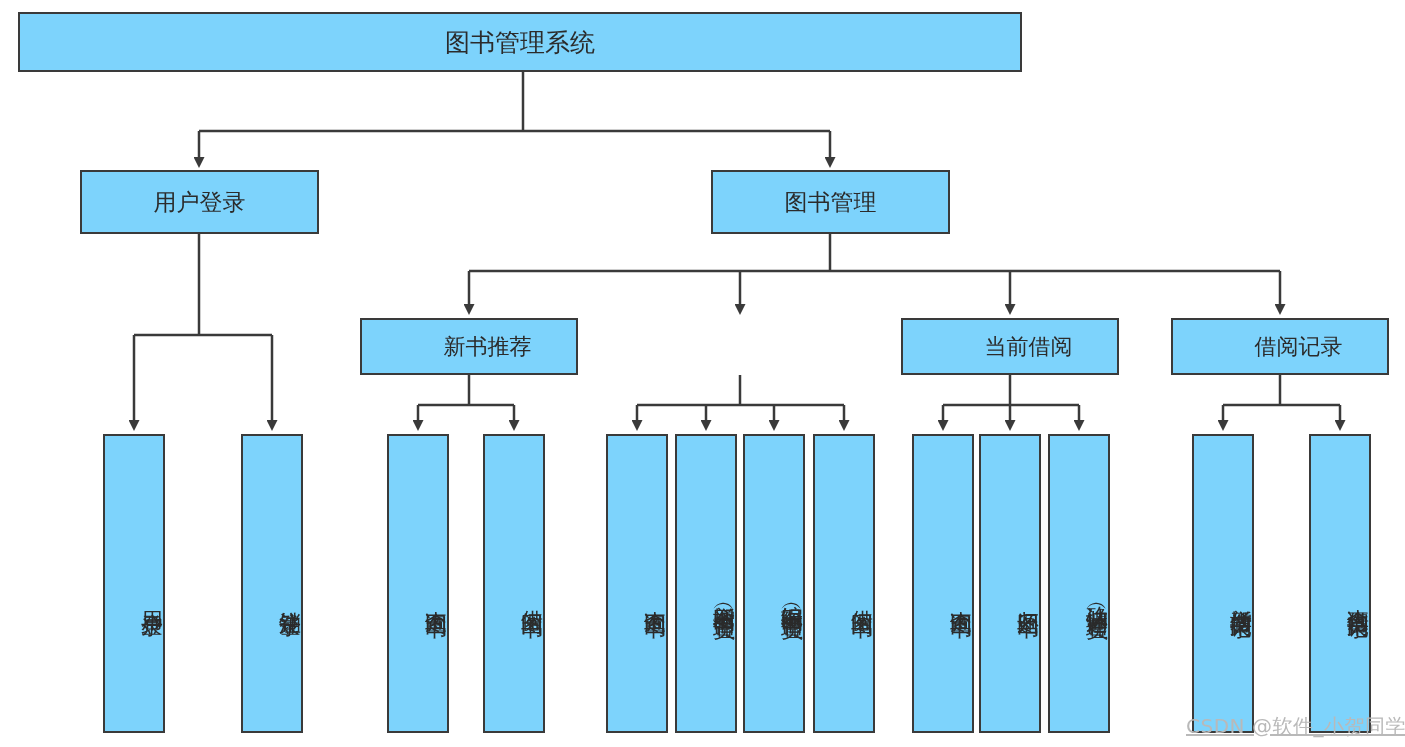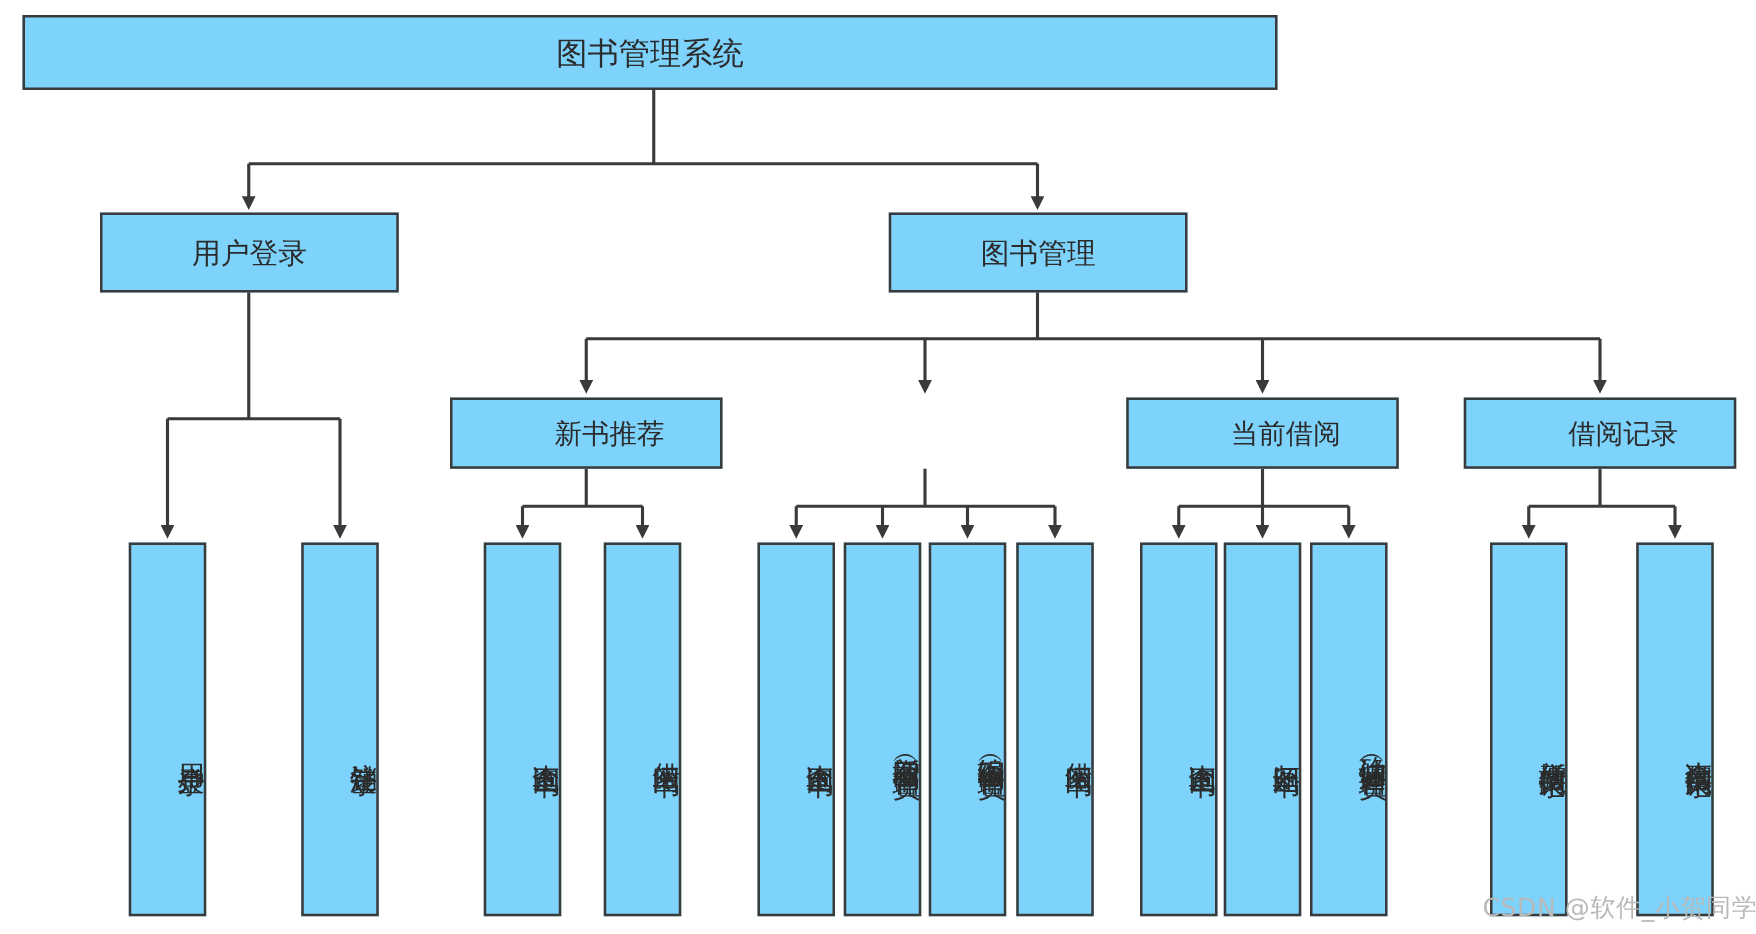--- a/index.html
+++ b/index.html
@@ -60,20 +60,21 @@
     pointer-events: none;
   }
   .watermark {
     position: absolute;
     left: 1186px;
     top: 713px;
     font-size: 20px;
     color: #b9b9b9;
     white-space: nowrap;
     letter-spacing: 0.5px;
+    text-decoration: underline;
   }
 </style>
 </head>
 <body>
 
 <div id="canvas">
 
   <svg class="links" viewBox="0 0 1405 747">
     <defs>
       <marker id="arrow" markerWidth="11" markerHeight="11" refX="1" refY="5.5" orient="auto" markerUnits="userSpaceOnUse">

